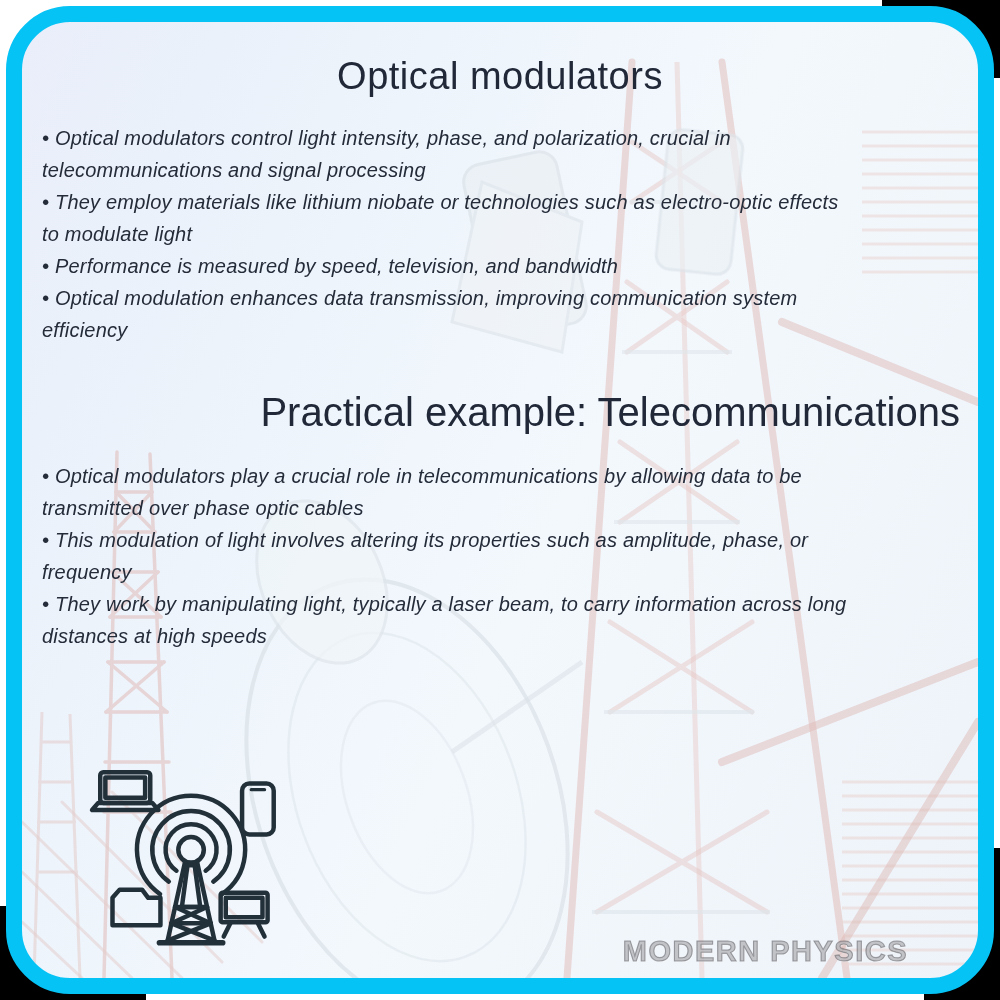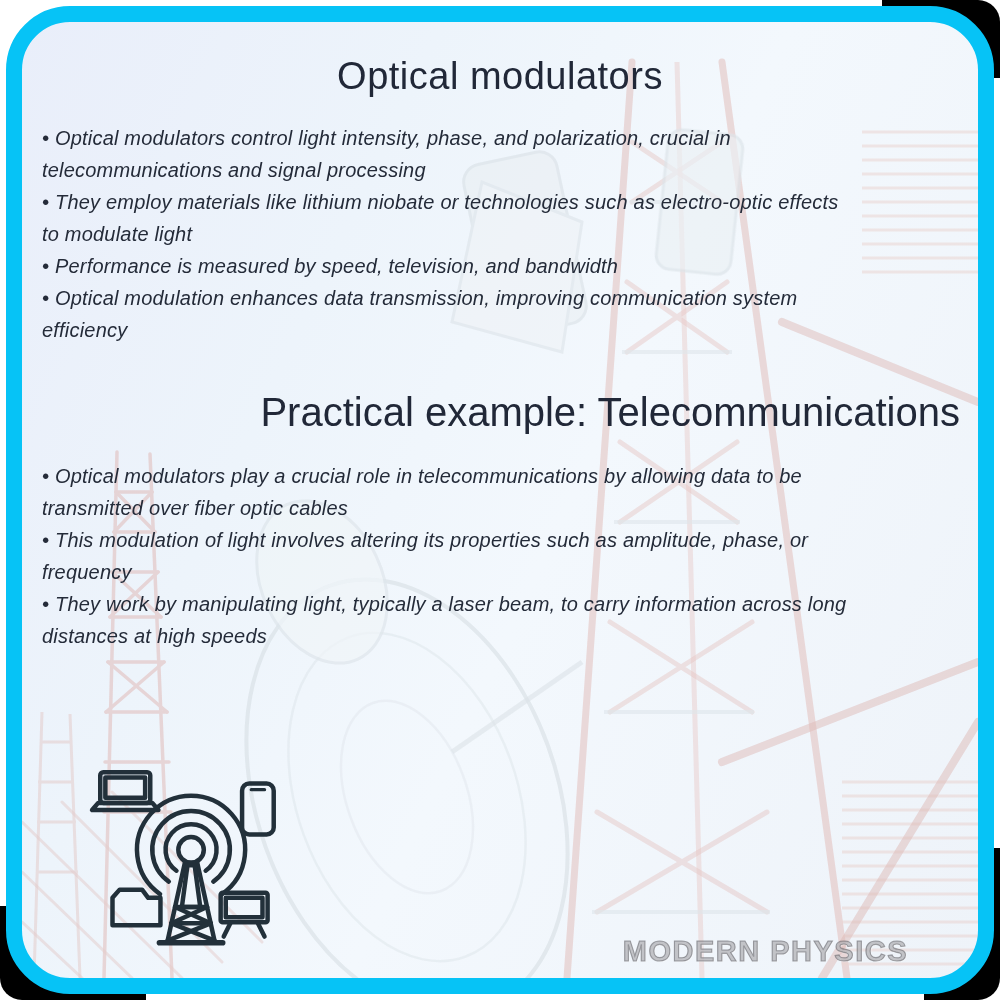--- a/index.html
+++ b/index.html
@@ -1,21 +1,21 @@
 <!DOCTYPE html>
 <html><head>
 <meta charset="utf-8">
 <style>
   html,body { margin:0; padding:0; }
   body {
     width:1000px; height:1000px;
     font-family:"Liberation Sans", sans-serif;
     background:#ffffff;
   }
-  .page { position:relative; width:1000px; height:1000px; background:#ffffff; overflow:hidden;border-radius:22px; }
+  .page { position:relative; width:1000px; height:1000px; background:#ffffff; overflow:hidden; }
 
   
   .corner { position:absolute; background:#000; z-index:0; }
   .corner.tr { top:0; right:0; width:118px; height:78px; }
   .corner.br { bottom:0; right:0; width:76px; height:152px; }
   .corner.bl { bottom:0; left:0; width:146px; height:94px; }
 
   .card {
     position:absolute; inset:6px; z-index:1;
     border:16px solid #06c3f6;
@@ -136,21 +136,21 @@
           <li>• Performance is measured by speed, television, and bandwidth</li>
           <li>• Optical modulation enhances data transmission, improving communication system
 efficiency</li>
         </ul>
 
       <h2 class="example-heading">Practical example: Telecommunications</h2>
 
       <ul class="bullets">
 
       <li>• Optical modulators play a crucial role in telecommunications by allowing data to be
-transmitted over fiber optic cables</li>
+transmitted over phase optic cables</li>
           <li>• This modulation of light involves altering its properties such as amplitude, phase, or
 frequency</li>
           <li>• They work by manipulating light, typically a laser beam, to carry information across long
 distances at high speeds</li>
         </ul>
     </div>
 
     <div class="icon-wrap">
       <svg viewBox="-12 2 196 190" width="100%" height="100%" fill="none" stroke="#22303a" stroke-width="4.4" stroke-linecap="round" stroke-linejoin="round">
 

